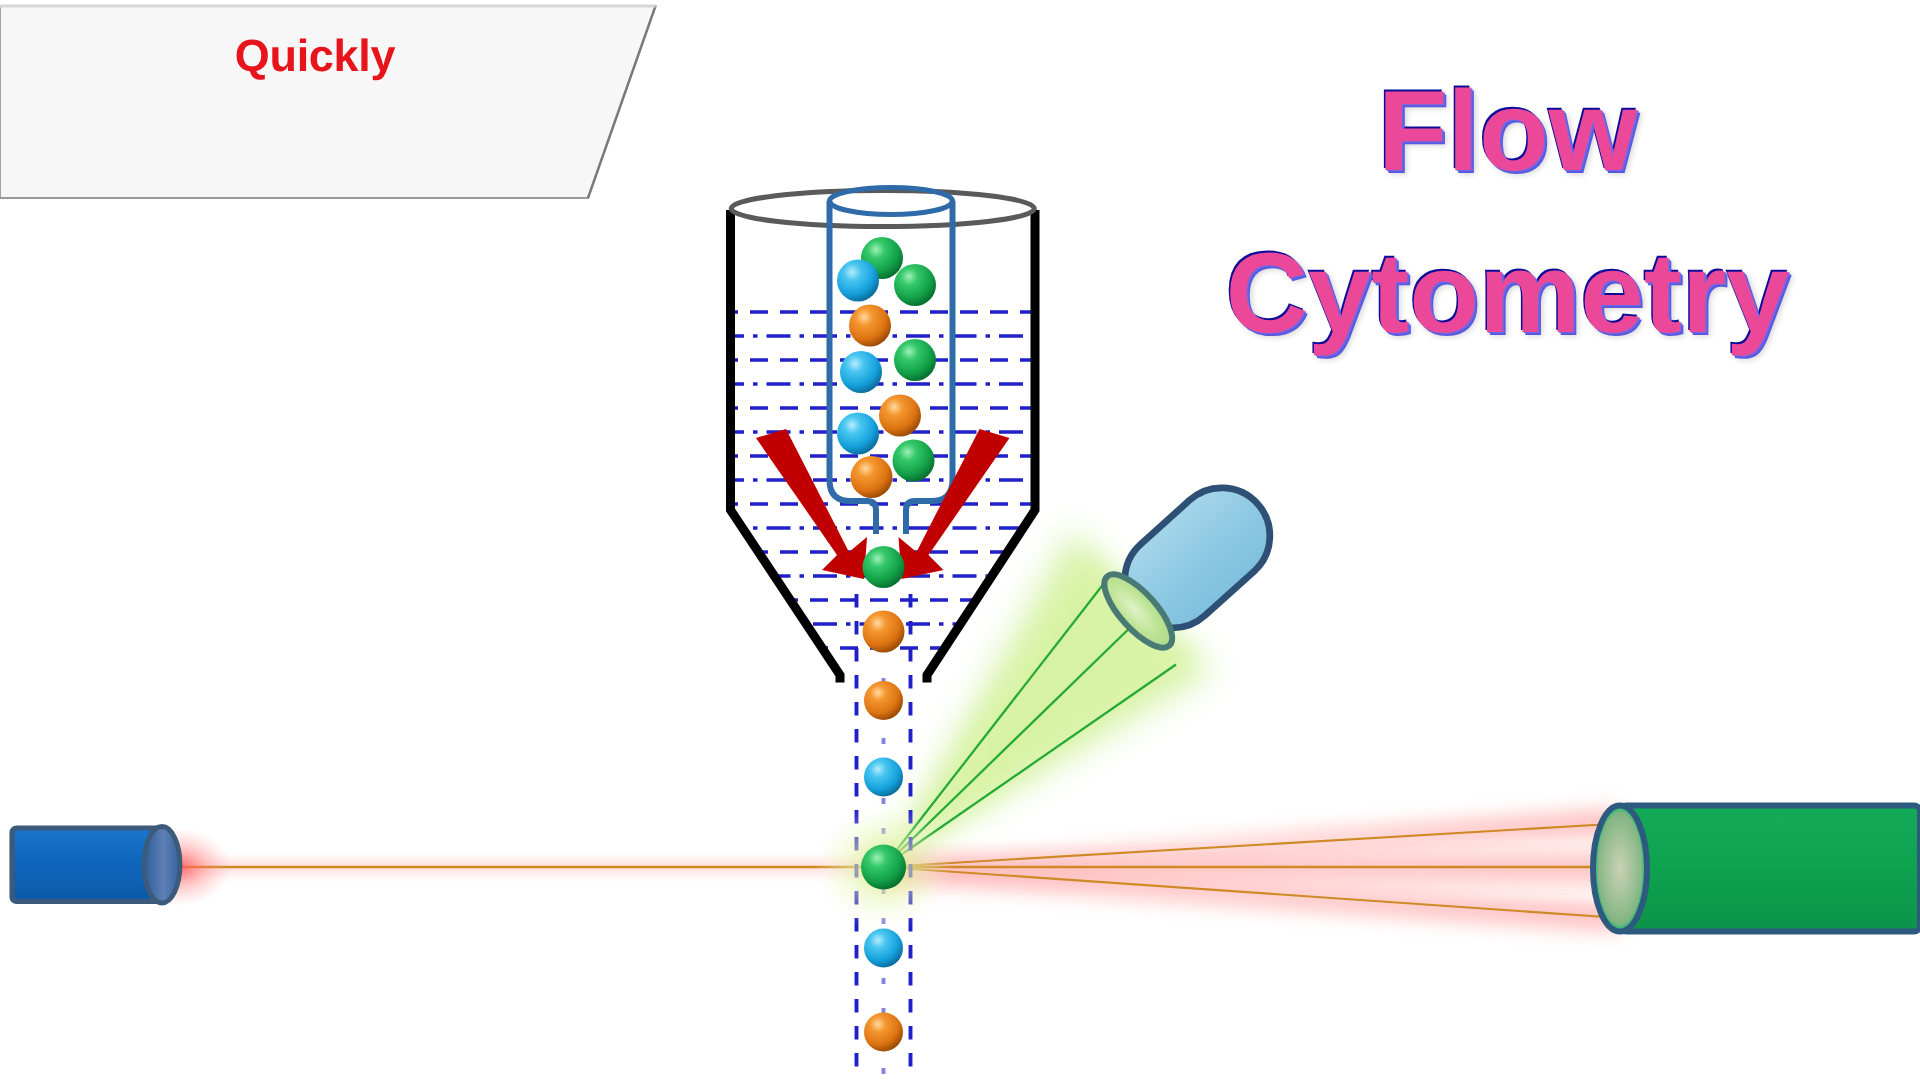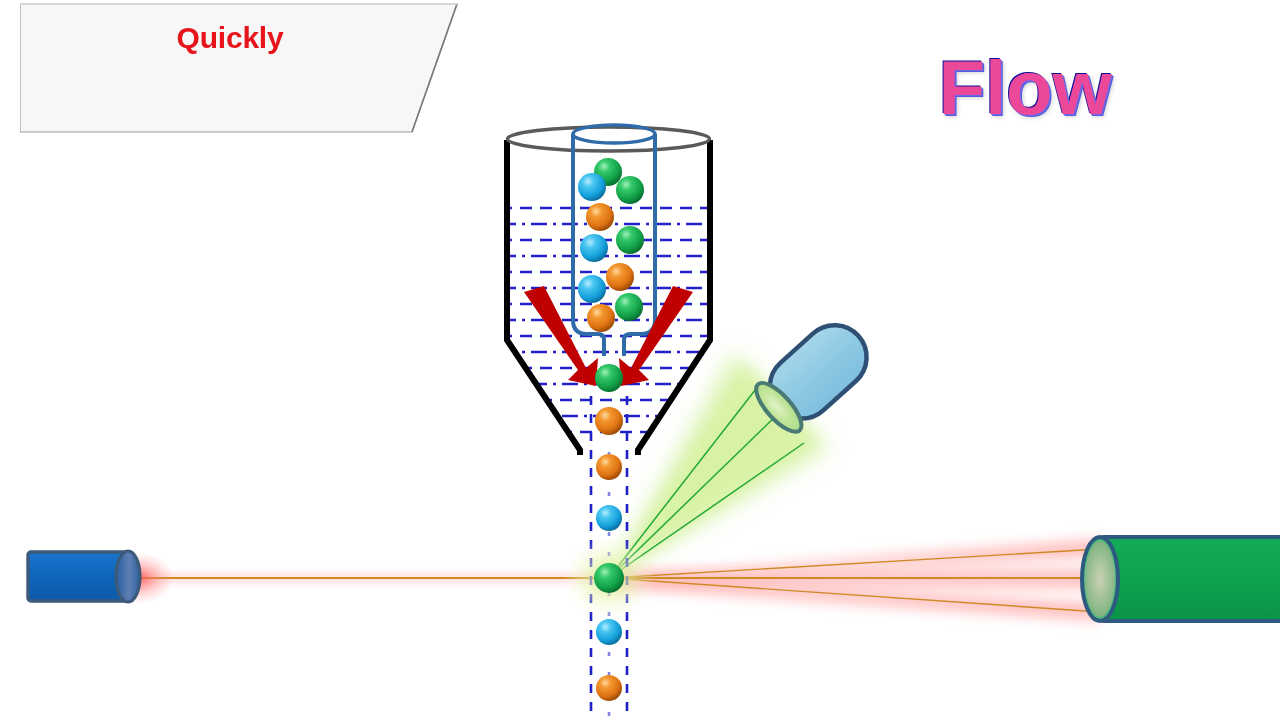--- a/index.html
+++ b/index.html
@@ -12,21 +12,20 @@
     height: 720px;
     position: relative;
     overflow: hidden;
     font-family: "Liberation Sans", sans-serif;
   }
   #stage {
     position: absolute;
     left: 0; top: 0;
     width: 1100px;
     height: 720px;
-    margin-left: 20px;
   }
   #stage > svg {
     position: absolute;
     left: 0; top: 0;
   }
   
   #banner-text {
     position: absolute;
     left: 60px;
     top: 18px;
@@ -278,15 +277,16 @@
     </g>
 
   </svg>
 
   <div id="banner-text">
     <span class="bline">Quickly</span>
   </div>
 
   <div id="title">
     <span class="tline">Flow</span>
+    <span class="tline">Cytometry</span>
   </div>
 
 </div>
 
 </body></html>

